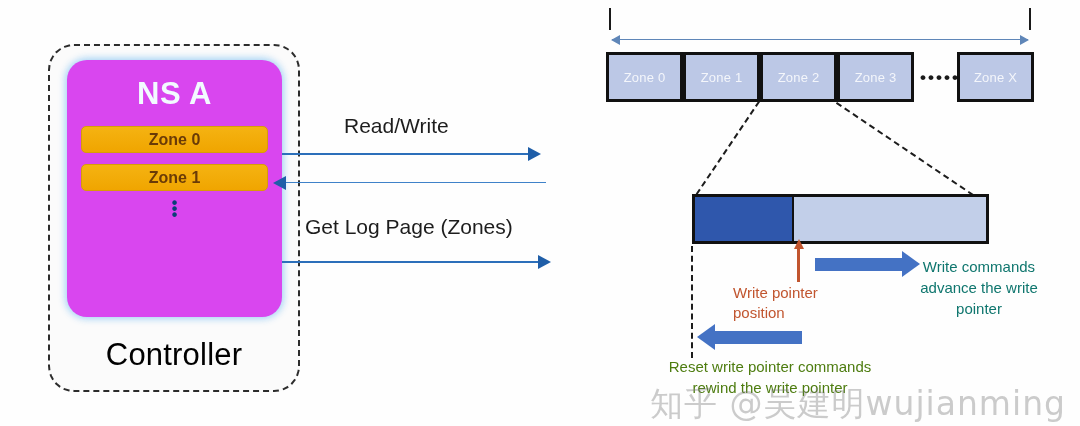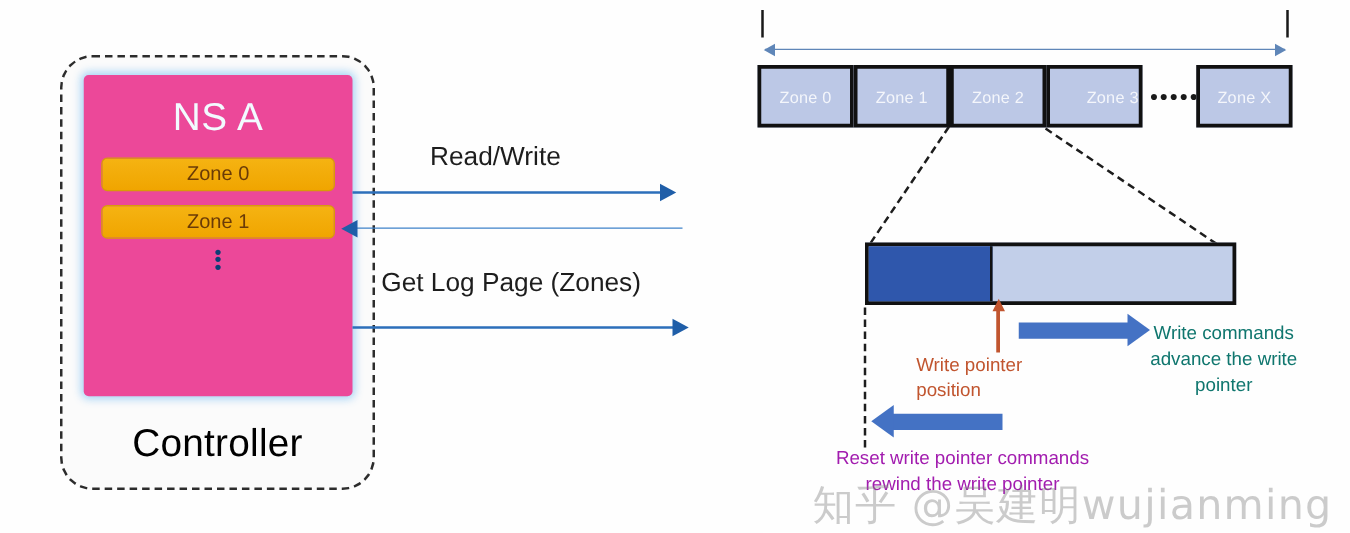--- a/index.html
+++ b/index.html
@@ -43,24 +43,25 @@
     font-size: 31px;
     color: #000000;
     letter-spacing: .2px;
   }
   .ns-box {
     position: absolute;
     left: 67px;
     top: 60px;
     width: 215px;
     height: 257px;
-    background: #ec4899;
-    border-radius: 4px;
+    background: #d946ef;
+    border-radius: 20px;
     box-shadow: 0 0 7px 2px rgba(150,205,245,.85);
     box-sizing: border-box;
+    font-weight: bold;
   }
   .ns-title {
     position: absolute;
     left: 0;
     top: 16px;
     width: 215px;
     text-align: center;
     font-size: 31px;
     color: #f2fbff;
     letter-spacing: .5px;
@@ -291,21 +292,21 @@
     color: #0f766e;
     line-height: 21px;
   }
   .reset-label {
     position: absolute;
     left: 640px;
     top: 356px;
     width: 260px;
     text-align: center;
     font-size: 15px;
-    color: #a21caf;
+    color: #4d7c0f;
     line-height: 21px;
   }
   .watermark {
     position: absolute;
     left: 650px;
     top: 362px;
     font-size: 33px;
     color: rgba(120,120,120,.38);
     white-space: nowrap;
     letter-spacing: 1px;
@@ -355,21 +356,21 @@
   <div class="tick" style="left:1029px;"></div>
 
   <div class="range-arrow">
     <div class="ah-l"></div>
     <div class="ah-r"></div>
   </div>
 
   <div class="zone-cell" style="left:606px; width:77px;">Zone 0</div>
   <div class="zone-cell" style="left:683px; width:77px;">Zone 1</div>
   <div class="zone-cell" style="left:760px; width:77px;">Zone 2</div>
-  <div class="zone-cell" style="left:837px; width:77px;text-align:right;">Zone 3</div>
+  <div class="zone-cell" style="left:837px; width:77px;">Zone 3</div>
 
   <div class="zone-dots">•••••</div>
 
   <div class="zone-cell" style="left:957px; width:77px;">Zone X</div>
 
   <div class="dash-conn" style="left:760px; top:102px; width:112px; transform: rotate(124deg);"></div>
   <div class="dash-conn" style="left:837px; top:102px; width:165px; transform: rotate(34deg);"></div>
 
   <div class="detail-box">
     <div class="detail-written" style="width: 34%;"></div>

